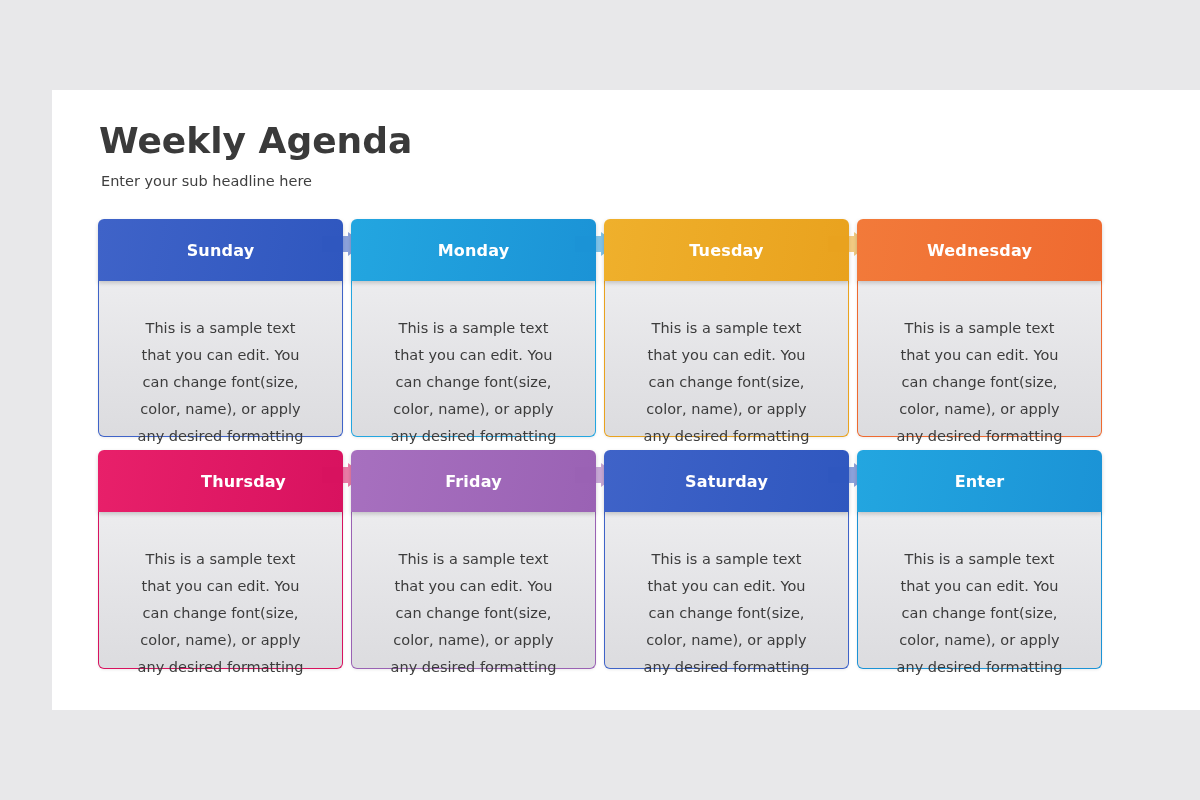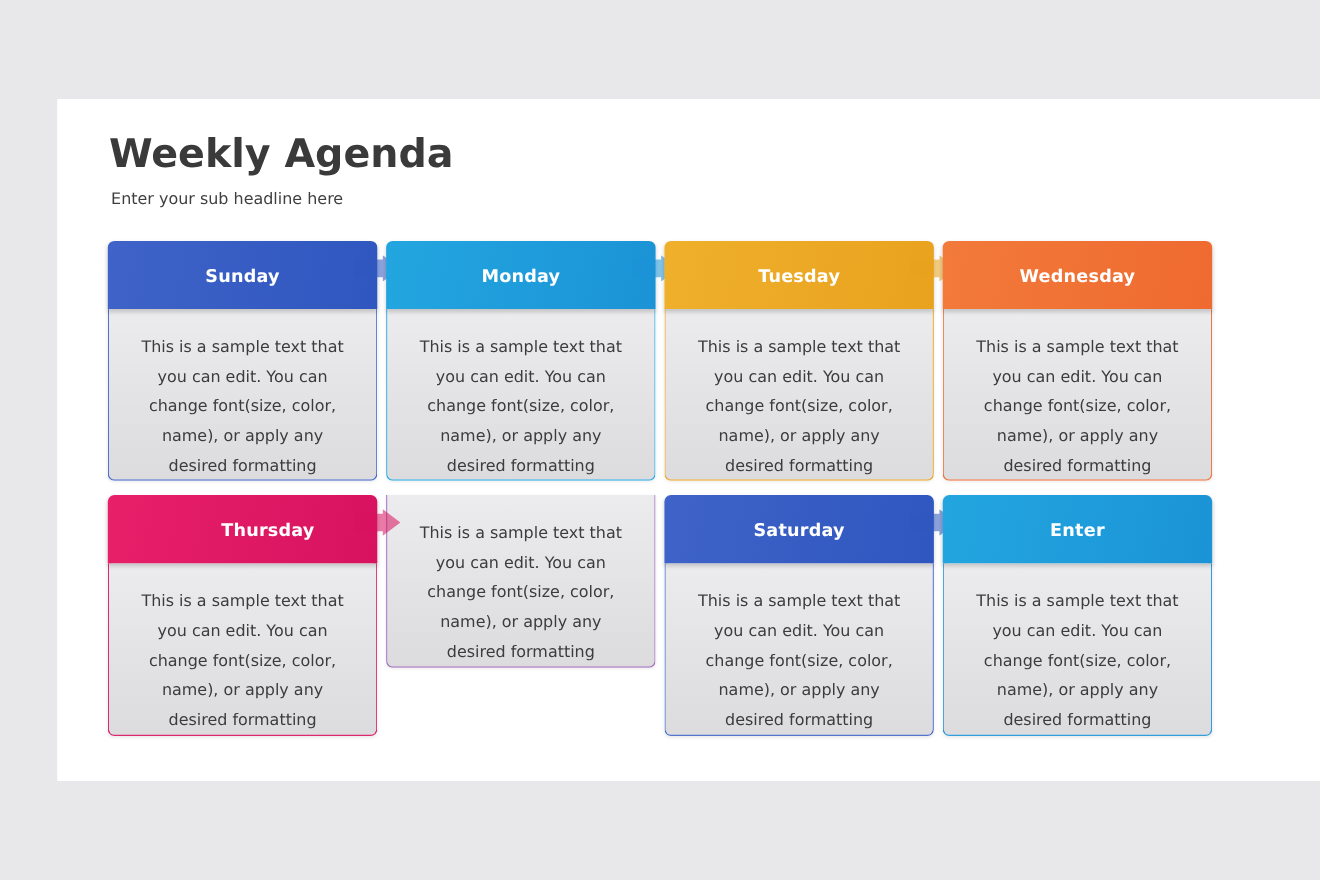--- a/index.html
+++ b/index.html
@@ -95,21 +95,21 @@
     border-right: 1.5px solid;
     border-bottom: 1.5px solid;
     box-sizing: border-box;
     padding: 18px 22px 0 22px;
     display: flex;
     align-items: flex-start;
     justify-content: center;
     box-shadow: 0 1px 3px rgba(0,0,0,0.08);
   }
   .card-body p {
-    margin: 4px;
+    margin: 16px;
     text-align: center;
     font-size: 14.5px;
     line-height: 27px;
     color: #3c3c3c;
   }
   .second-row .card-body { height: 157px; }
 </style>
 </head>
 <body>
 
@@ -178,20 +178,26 @@
           <svg class="arrow" viewBox="0 0 42 24">
             <polygon points="0,4 26,4 26,0 42,12 26,24 26,20 0,20" fill="#d8125f"></polygon>
           </svg>
         </div>
         <div class="card-body" style="border-color: rgb(216, 18, 95);">
           <p>This is a sample text that you can edit. You can change font(size, color, name), or apply any desired formatting</p>
         </div>
       </div>
 
       <div class="card">
+        <div class="card-header" style="background: linear-gradient(100deg, rgb(167, 112, 191) 0%, rgb(154, 98, 180) 100%);">
+          <span>Friday</span>
+          <svg class="arrow" viewBox="0 0 42 24">
+            <polygon points="0,4 26,4 26,0 42,12 26,24 26,20 0,20" fill="#9a62b4"></polygon>
+          </svg>
+        </div>
         <div class="card-body" style="border-color: rgb(154, 98, 180);">
           <p>This is a sample text that you can edit. You can change font(size, color, name), or apply any desired formatting</p>
         </div>
       </div>
 
       <div class="card">
         <div class="card-header" style="background: linear-gradient(100deg, rgb(63, 99, 200) 0%, rgb(47, 87, 191) 100%);">
           <span>Saturday</span>
           <svg class="arrow" viewBox="0 0 42 24">
             <polygon points="0,4 26,4 26,0 42,12 26,24 26,20 0,20" fill="#2f57bf"></polygon>

